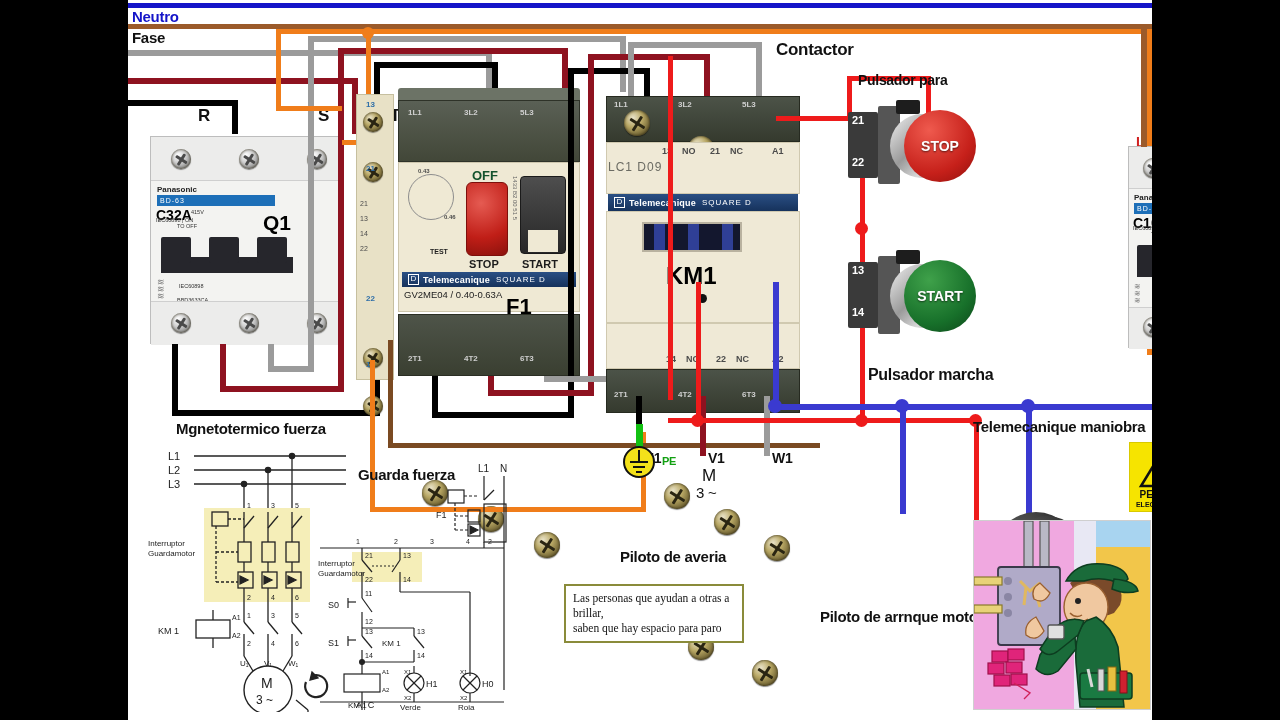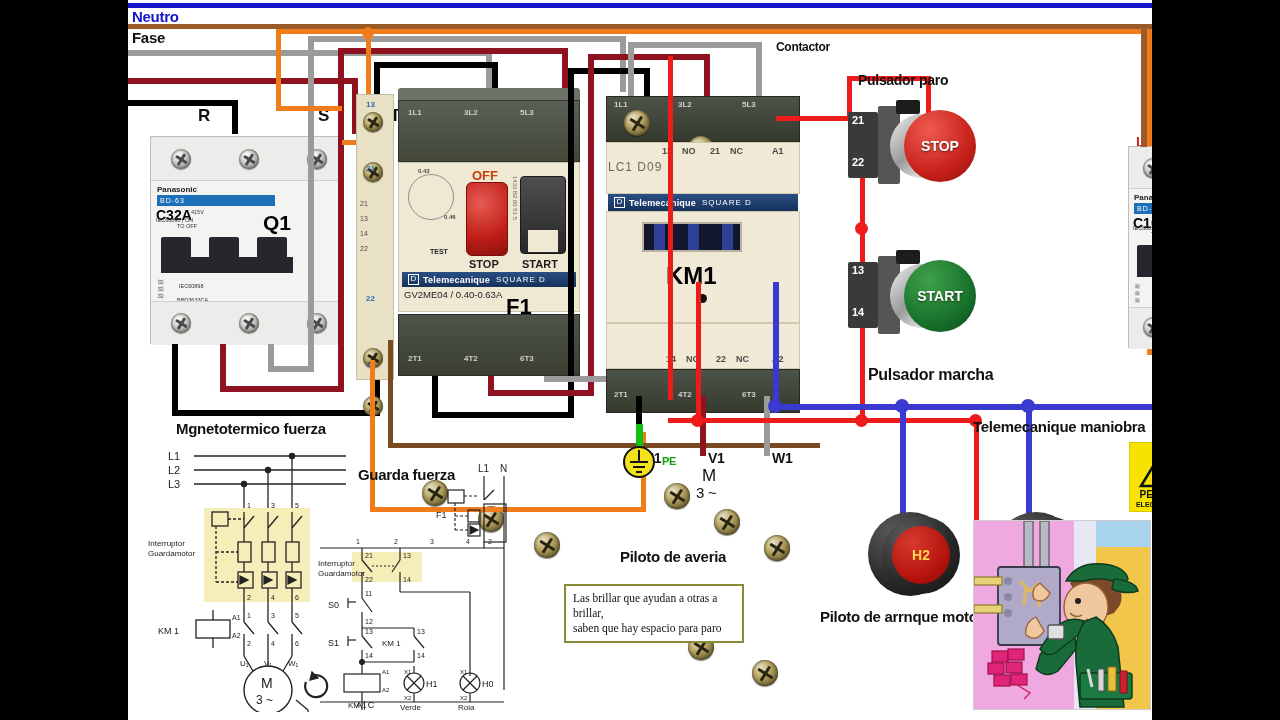--- a/index.html
+++ b/index.html
@@ -232,21 +232,21 @@
     <div class="tnum" style="left:164px;top:20px;">5L3</div>
     <div class="screw" style="left:66px;top:30px;width:26px;height:26px;"></div>
     <div class="screw" style="left:122px;top:30px;width:26px;height:26px;"></div>
     <div class="screw" style="left:178px;top:30px;width:26px;height:26px;"></div>
 
     <div class="gv-mid" style="left:42px;top:74px;width:182px;height:150px;"></div>
 
     <div style="position:absolute;left:52px;top:86px;width:46px;height:46px;border:1px solid #8d8d8d;border-radius:50%;"></div>
     <div class="tnum d" style="left:62px;top:80px;font-size:6px;">0.43</div>
     <div class="tnum d" style="left:88px;top:126px;font-size:6px;">0.46</div>
-    <div class="ctitle" style="left:116px;top:80px;font-size:13px;color:#c2410c;">OFF</div>
+    <div class="ctitle" style="left:116px;top:80px;font-size:13px;color:#14532d;">OFF</div>
     <div class="stopbtn" style="left:110px;top:94px;width:42px;height:74px;"></div>
     <div class="ctitle" style="left:113px;top:170px;font-size:11px;">STOP</div>
     <div class="startbtn" style="left:164px;top:88px;width:46px;height:78px;"></div>
     <div style="position:absolute;left:172px;top:142px;width:30px;height:22px;background:#efe9d4;"></div>
     <div class="ctitle" style="left:166px;top:170px;font-size:11px;">START</div>
     <div class="ctitle" style="left:74px;top:160px;font-size:7px;">TEST</div>
     <div style="position:absolute;left:156px;top:88px;font-size:6px;color:#666;writing-mode:vertical-rl;">1433 B2 00 51 5</div>
 
     <div class="telemec" style="left:46px;top:184px;width:174px;height:15px;">
       <div class="dbox"></div>
@@ -337,21 +337,21 @@
 
     <div class="ct-bot" style="left:0;top:273px;width:194px;height:44px;"></div>
     <div class="screw" style="left:18px;top:278px;width:26px;height:26px;"></div>
     <div class="screw" style="left:82px;top:278px;width:26px;height:26px;"></div>
     <div class="screw" style="left:146px;top:278px;width:26px;height:26px;"></div>
     <div class="tnum" style="left:8px;top:294px;">2T1</div>
     <div class="tnum" style="left:72px;top:294px;">4T2</div>
     <div class="tnum" style="left:136px;top:294px;">6T3</div>
   </div>
 
-  <div class="lbl" style="left:648px;top:40px;font-size:12px;">Contactor</div>
+  <div class="lbl" style="left:648px;top:40px;font-size:17px;">Contactor</div>
 
   <div class="cond" style="left:508px;top:396px;width:6px;height:60px;background:#000;"></div>
   <div class="cond" style="left:572px;top:396px;width:6px;height:60px;background:#8e1220;"></div>
   <div class="cond" style="left:636px;top:396px;width:6px;height:60px;background:#9b9b9b;"></div>
   <div class="lbl" style="left:516px;top:450px;font-size:14px;">U1</div>
   <div class="lbl" style="left:580px;top:450px;font-size:14px;">V1</div>
   <div class="lbl" style="left:644px;top:450px;font-size:14px;">W1</div>
   <div class="lbl" style="left:574px;top:466px;font-size:17px;font-weight:normal;">M</div>
   <div class="lbl" style="left:568px;top:484px;font-size:15px;font-weight:normal;">3 ~</div>
 
@@ -388,21 +388,21 @@
   <div class="cond" style="left:645px;top:282px;width:6px;height:118px;background:#3a3ad0;"></div>
   <div class="cond" style="left:645px;top:404px;width:379px;height:6px;background:#3a3ad0;"></div>
   <div class="node" style="left:640px;top:399px;width:14px;height:14px;background:#3a3ad0;"></div>
   <div class="cond" style="left:772px;top:404px;width:6px;height:110px;background:#3a3ad0;"></div>
   <div class="node" style="left:767px;top:399px;width:14px;height:14px;background:#3a3ad0;"></div>
   <div class="cond" style="left:898px;top:404px;width:6px;height:110px;background:#3a3ad0;"></div>
   <div class="node" style="left:893px;top:399px;width:14px;height:14px;background:#3a3ad0;"></div>
 
   <div class="cond" style="left:1018px;top:404px;width:64px;height:6px;background:#3a3ad0;"></div>
 
-  <div class="lbl" style="left:730px;top:72px;font-size:14px;">Pulsador paro</div>
+  <div class="lbl" style="left:730px;top:72px;font-size:14px;">Pulsador para</div>
   <div class="dev" style="left:720px;top:100px;width:132px;height:90px;">
     <div class="pb-blk" style="left:0;top:12px;width:30px;height:66px;"></div>
     <div class="pb-blk" style="left:30px;top:6px;width:22px;height:78px;background:#555;"></div>
     <div class="n" style="position:absolute;left:4px;top:14px;color:#fff;font-size:11px;font-weight:bold;">21</div>
     <div class="n" style="position:absolute;left:4px;top:56px;color:#fff;font-size:11px;font-weight:bold;">22</div>
     <div class="pb-lev" style="left:48px;top:0;width:24px;height:14px;"></div>
     <div class="pb-collar" style="left:42px;top:14px;width:64px;height:64px;"></div>
     <div class="pb-face red" style="left:56px;top:10px;width:72px;height:72px;">STOP</div>
   </div>
 
@@ -440,25 +440,20 @@
     <div style="position:absolute;left:5px;top:136px;font-size:8px;color:#777;line-height:7px;">≋<br>≋<br>≋</div>
     <div class="botcap" style="top:160px;height:42px;border-top:1px solid #cfcfcf;border-bottom:none;"></div>
     <div class="term-row" style="left:14px;top:170px;gap:40px;">
       <div class="screw silver"></div>
 
     </div>
   </div>
   <div class="cond" style="left:1013px;top:29px;width:6px;height:118px;background:#9b5a2a;"></div>
 
   <div class="lbl" style="left:492px;top:548px;font-size:15px;">Piloto de averia</div>
-  <div class="dev" style="left:740px;top:512px;width:92px;height:92px;">
-    <div class="pl-body" style="left:0;top:0;width:84px;height:84px;"></div>
-    <div class="pl-body" style="left:14px;top:4px;width:78px;height:78px;"></div>
-    <div class="pl-face red" style="left:24px;top:14px;width:58px;height:58px;">H2</div>
-  </div>
   <div class="dev" style="left:866px;top:512px;width:92px;height:92px;">
     <div class="pl-body" style="left:0;top:0;width:84px;height:84px;"></div>
     <div class="pl-body" style="left:14px;top:4px;width:78px;height:78px;"></div>
     <div class="pl-face green" style="left:24px;top:14px;width:58px;height:58px;">H1</div>
   </div>
   <div class="lbl" style="left:692px;top:608px;font-size:15px;">Piloto de arrnque motor</div>
 
   <div class="lbl" style="left:845px;top:418px;font-size:15px;">Telemecanique maniobra</div>
   <div class="danger" style="left:1001px;top:442px;width:66px;height:70px;">
     <svg width="50" height="42" style="position:absolute;left:8px;top:4px;">
@@ -737,20 +732,20 @@
         <text x="140" y="250" font-size="8" fill="#222" stroke="none">Roja</text>
 
         <line x1="2" y1="242" x2="186" y2="242"></line>
         <line x1="44" y1="242" x2="44" y2="250"></line>
       </g>
     </svg>
   </div>
   <div class="lbl" style="left:228px;top:700px;font-size:9px;font-weight:normal;">A | C</div>
 
   <div class="quote" style="left:436px;top:584px;width:180px;">
-    <div>Las brillar que ayudan a otras a</div>
+    <div>Las personas que ayudan a otras a</div>
     <div>brillar,</div>
     <div> saben que hay espacio para paro</div>
   </div>
 
 
  </div>
 </div>
 
 </body></html>

